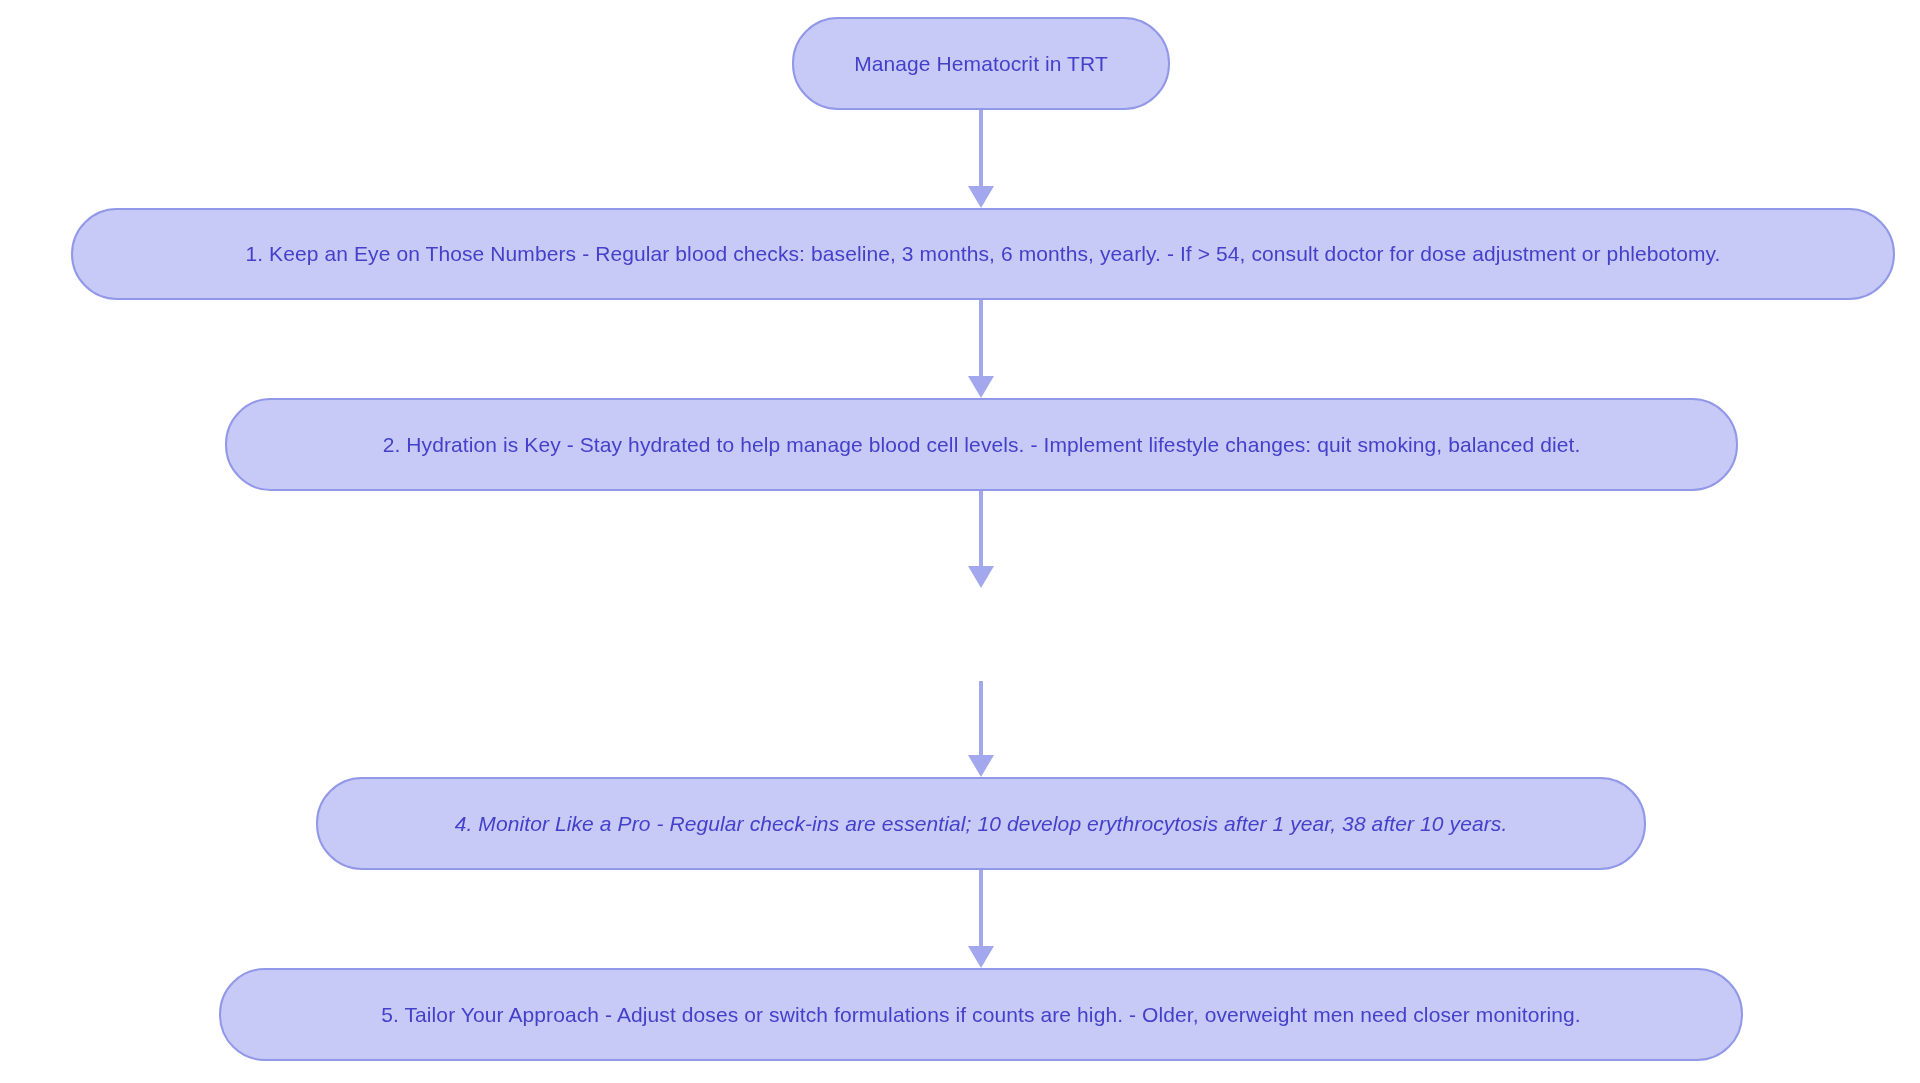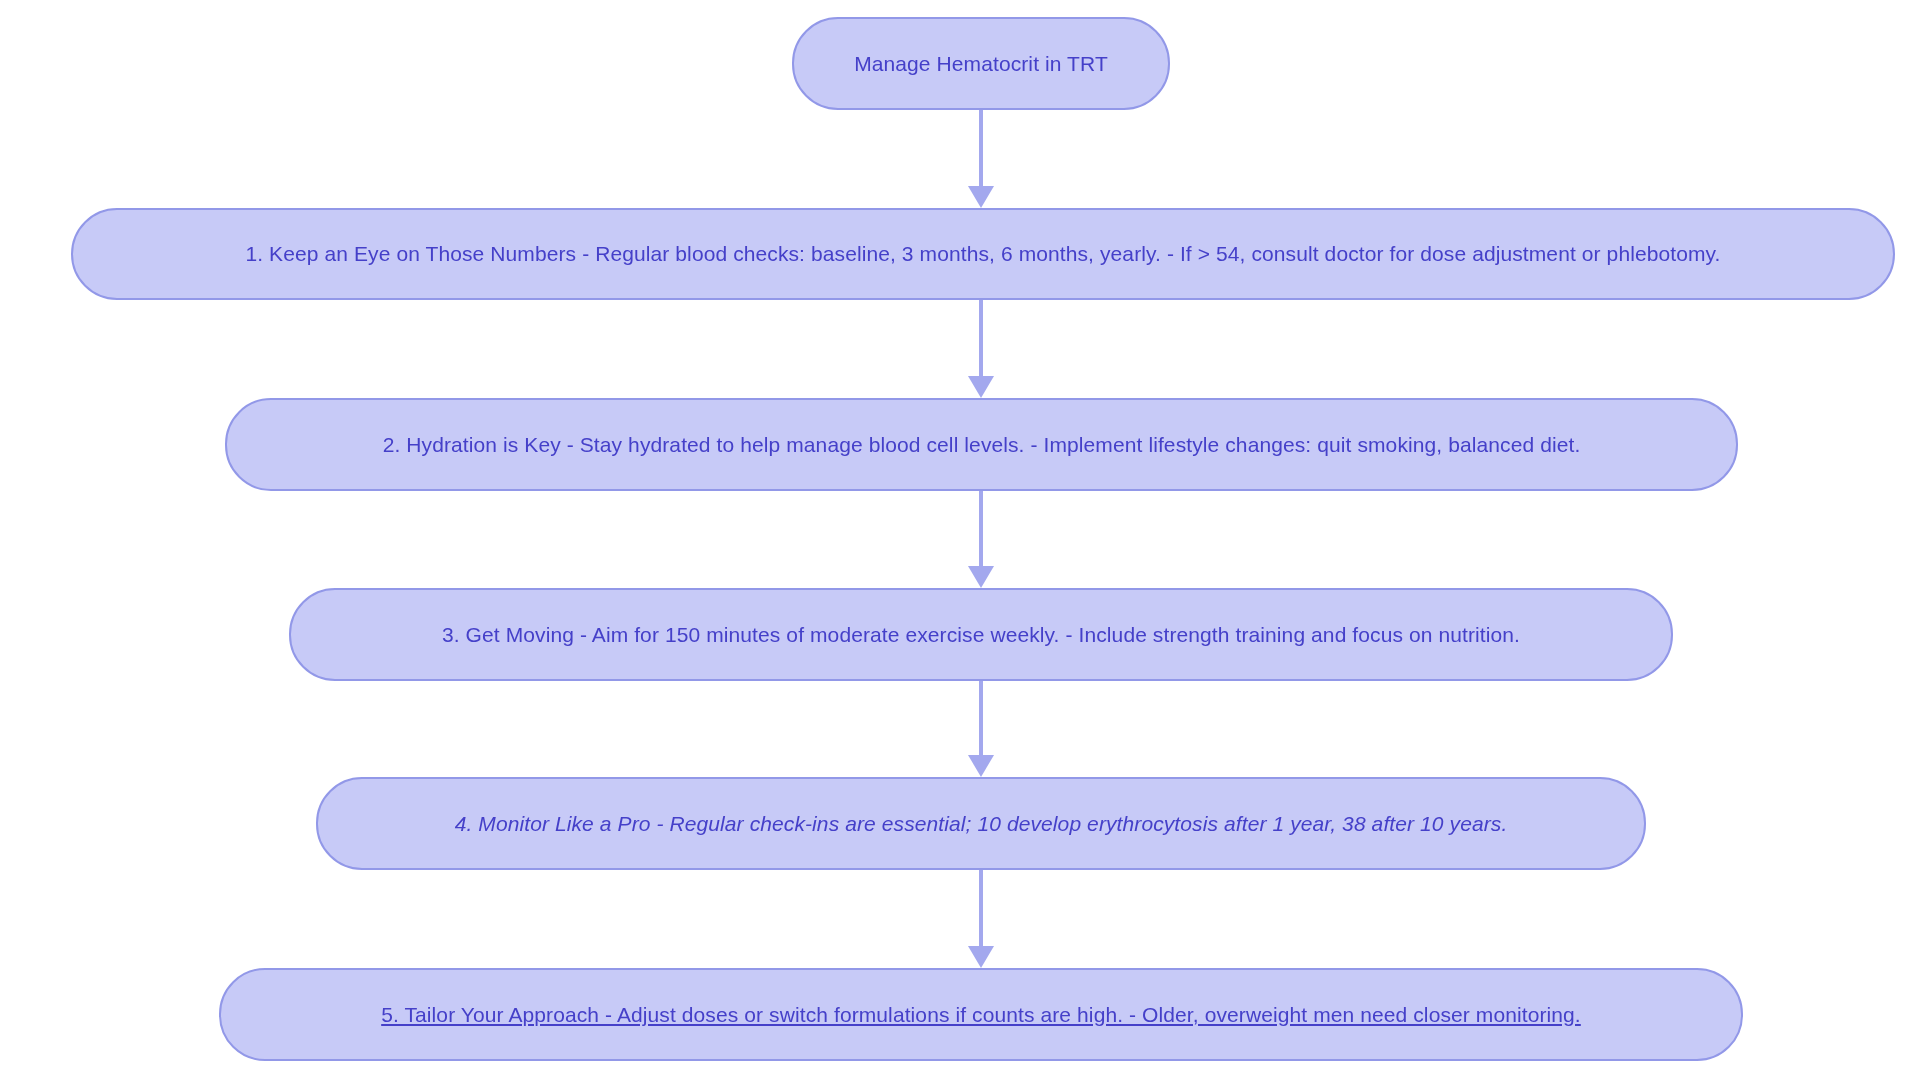--- a/index.html
+++ b/index.html
@@ -37,21 +37,21 @@
     white-space: nowrap;
     border-radius: 46px;
   }
   .node span { display: inline-block; }
 
   .title-node { left: 771px; top: 17px;  width: 378px;  height: 93px; }
   .step-1     { left: 50px;  top: 208px; width: 1824px; height: 92px; }
   .step-2     { left: 204px; top: 398px; width: 1513px; height: 93px; text-align: center; }
   .step-3     { left: 268px; top: 588px; width: 1384px; height: 93px; }
   .step-4     { left: 295px; top: 777px; width: 1330px; height: 93px; font-style: italic; }
-  .step-5     { left: 198px; top: 968px; width: 1524px; height: 93px; text-decoration: underline; }
+  .step-5     { left: 198px; top: 968px; width: 1524px; height: 93px; }
 
   .arrow {
     position: absolute;
     left: 947px;
     width: 26px;
     display: flex;
     flex-direction: column;
     align-items: center;
   }
   .arrow-line {
@@ -98,23 +98,20 @@
 
   <div class="node step-2">
     <span>2. Hydration is Key - Stay hydrated to help manage blood cell levels. - Implement lifestyle changes: quit smoking, balanced diet.</span>
   </div>
 
   <div class="arrow arrow-3">
     <div class="arrow-line"></div>
     <div class="arrow-head"></div>
   </div>
 
-  <div class="node step-3">
-    <span>3. Get Moving - Aim for 150 minutes of moderate exercise weekly. - Include strength training and focus on nutrition.</span>
-  </div>
 
   <div class="arrow arrow-4">
     <div class="arrow-line"></div>
     <div class="arrow-head"></div>
   </div>
 
   <div class="node step-4">
     <span>4. Monitor Like a Pro - Regular check-ins are essential; 10 develop erythrocytosis after 1 year, 38 after 10 years.</span>
   </div>
 

